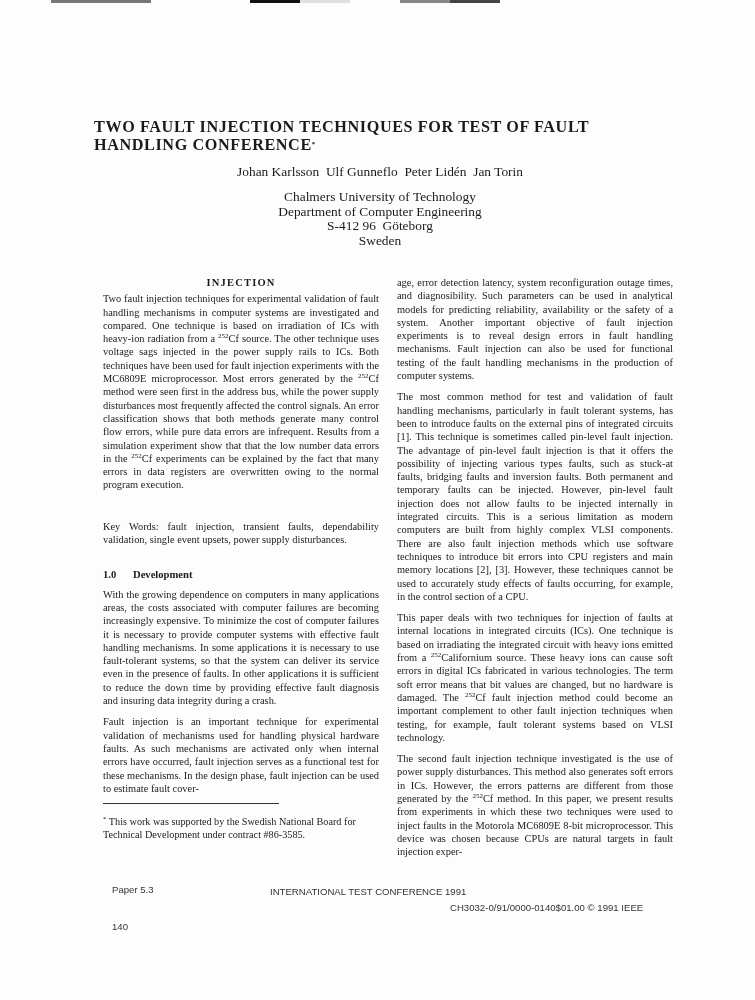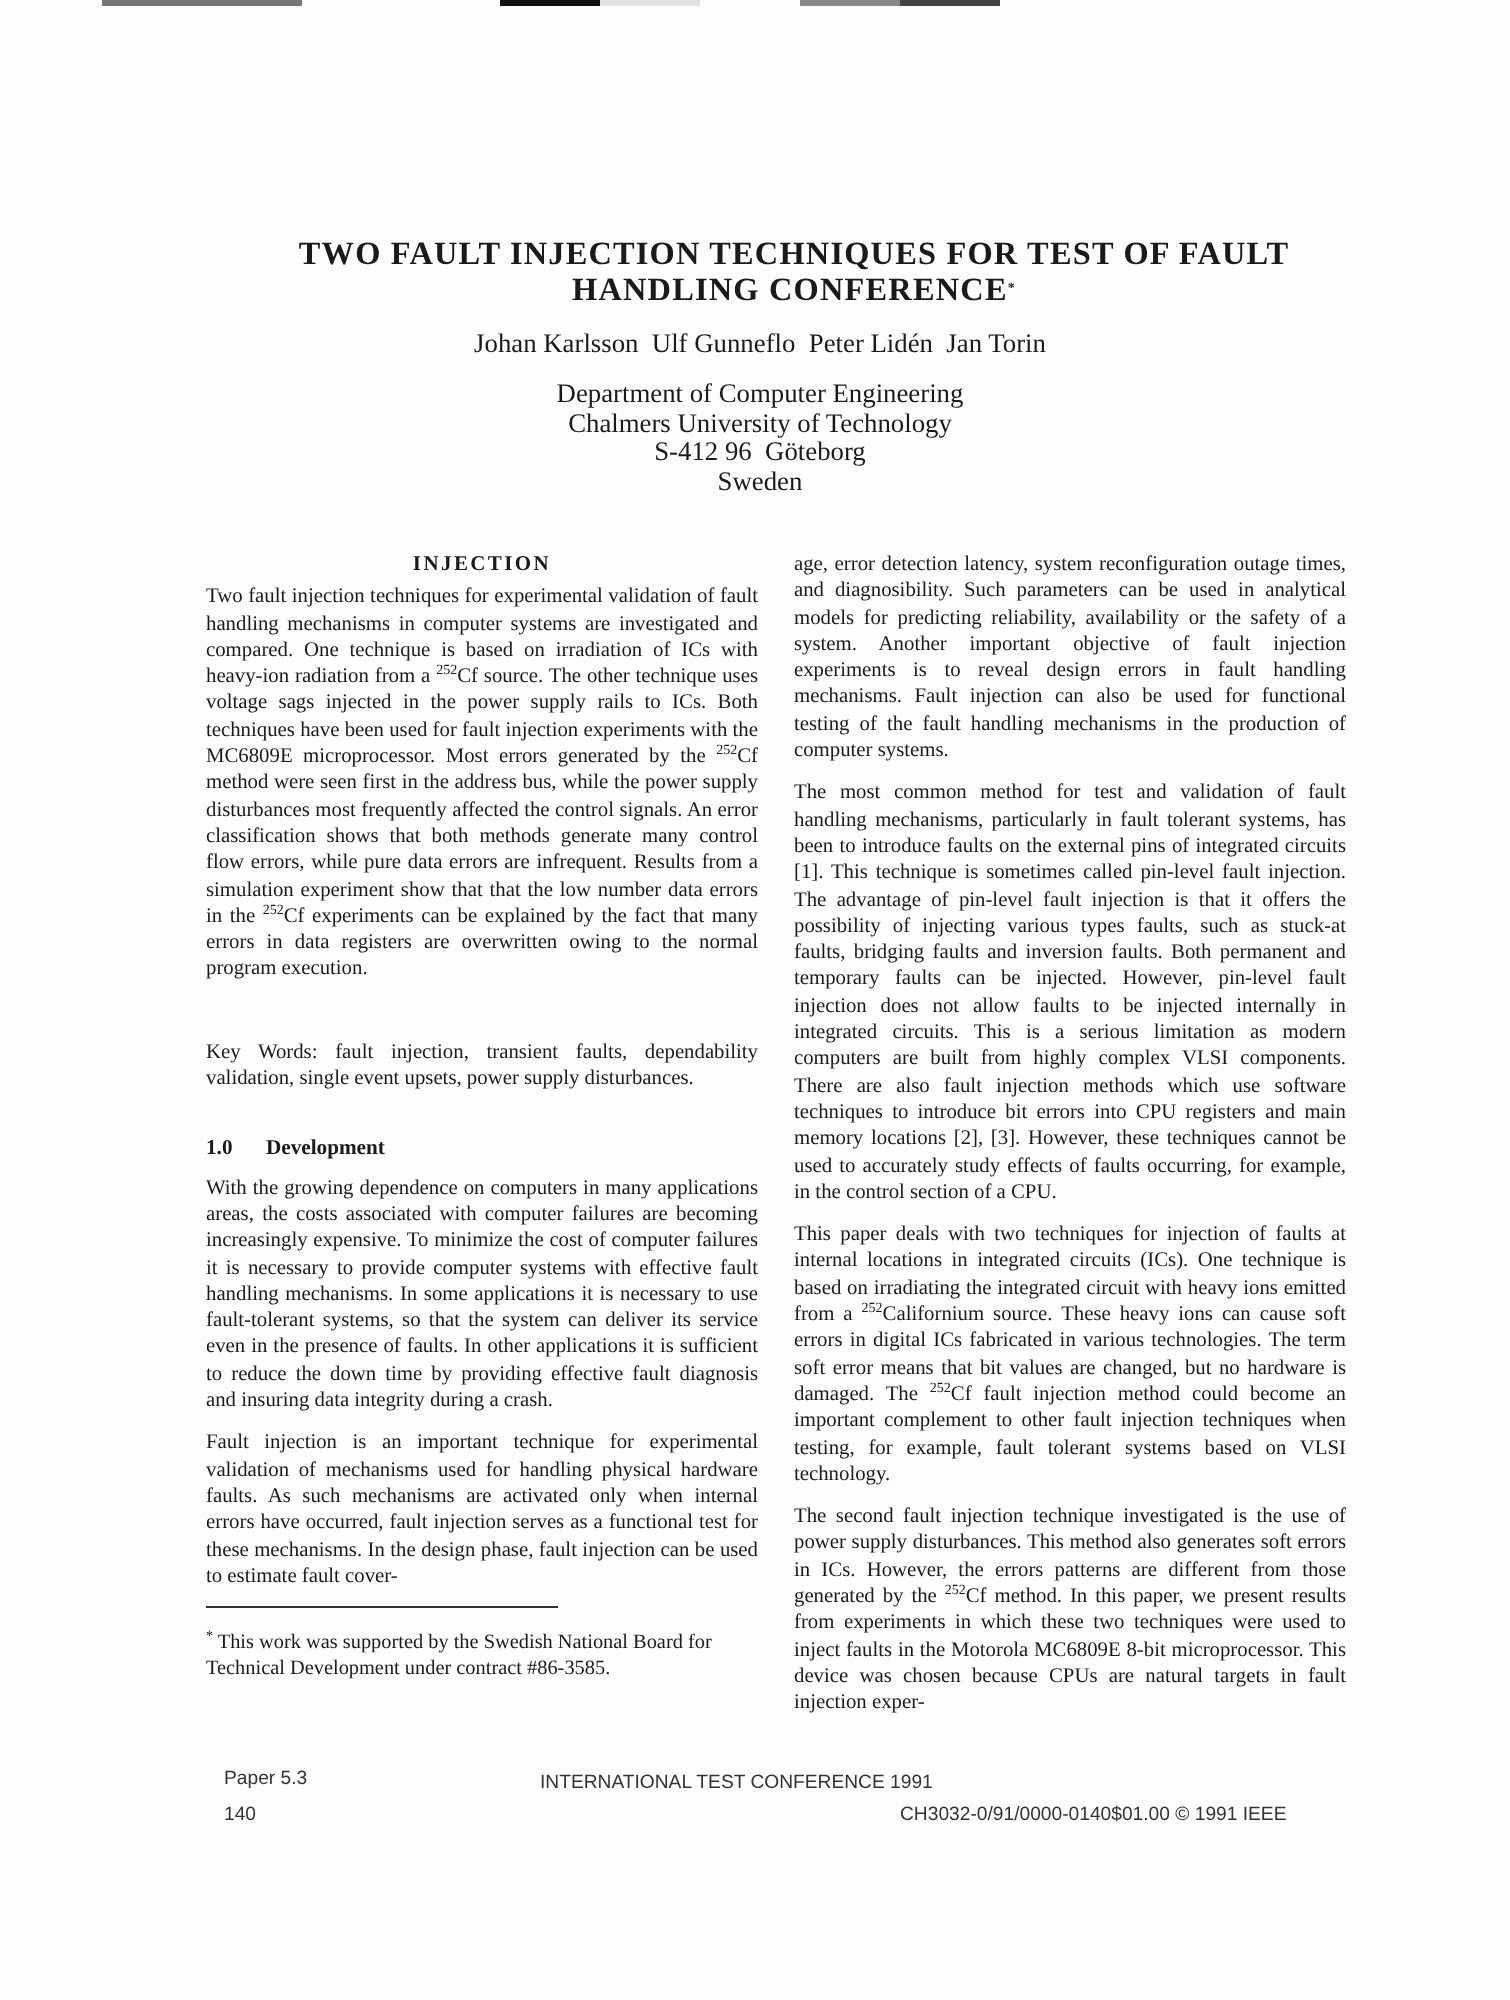--- a/index.html
+++ b/index.html
@@ -1,19 +1,19 @@
 <!DOCTYPE html>
 <html><head>
   <meta charset="utf-8">
   <style>
     html, body { margin: 0; padding: 0; background: #fdfdfd; }
     body { width: 755px; height: 1000px; position: relative; overflow: hidden;
            font-family: "Liberation Serif", "DejaVu Serif", serif; color: #1a1a1a; }
     .topline { position: absolute; top: 0; height: 3px; }
-    .title { position: absolute; left: 117px; width: 560px; top: 118px; text-align: center;
+    .title { position: absolute; left: 94px; width: 560px; top: 118px; 
              font-weight: bold; font-size: 16.2px; letter-spacing: 0.6px; line-height: 18px; }
     .authors { position: absolute; left: 100px; width: 560px; top: 164px; text-align: center; font-size: 13.4px; }
     .affil { position: absolute; left: 100px; width: 560px; top: 190px; text-align: center; font-size: 13.4px; line-height: 14.5px; }
     .col { position: absolute; width: 276px; font-size: 10.4px; line-height: 13.3px; text-align: justify; }
     .col-left { left: 103px; top: 276px; }
     .col-right { left: 397px; top: 276px; }
     .abstract-head { text-align: center; font-weight: bold; font-size: 10.5px; letter-spacing: 1.2px; margin-bottom: 3px; }
     p { margin: 0 0 8px 0; }
     .sec-head { font-weight: bold; font-size: 10.6px; margin: 22px 0 6px 0; }
     .sec-head .num { display: inline-block; width: 30px; }
@@ -32,22 +32,22 @@
 <div class="topline" style="left:450px;width:50px;background:#444;"></div>
 
 <div class="title">
   <div>TWO FAULT INJECTION TECHNIQUES FOR TEST OF FAULT</div>
   <div><span>HANDLING CONFERENCE</span><sup>*</sup></div>
 </div>
 
 <div class="authors" style="white-space:pre;">Johan Karlsson  Ulf Gunneflo  Peter Lidén  Jan Torin</div>
 
 <div class="affil">
+  <div>Chalmers University of Technology</div>
   <div>Department of Computer Engineering</div>
-  <div>Chalmers University of Technology</div>
   <div style="white-space:pre;">S-412 96  Göteborg</div>
   <div>Sweden</div>
 </div>
 
 <div class="col col-left">
   <div class="abstract-head">INJECTION</div>
   <p><span>Two fault injection techniques for experimental validation of fault handling mechanisms in computer systems are investigated and compared. One technique is based on irradiation of ICs with heavy-ion radiation from a </span><sup>252</sup><span>Cf source. The other technique uses voltage sags injected in the power supply rails to ICs. Both techniques have been used for fault injection experiments with the MC6809E microprocessor. Most errors generated by the </span><sup>252</sup><span>Cf method were seen first in the address bus, while the power supply disturbances most frequently affected the control signals. An error classification shows that both methods generate many control flow errors, while pure data errors are infrequent. Results from a simulation experiment show that that the low number data errors in the </span><sup>252</sup><span>Cf experiments can be explained by the fact that many errors in data registers are overwritten owing to the normal program execution.</span></p>
   <p style="margin-top:28px;">Key Words: fault injection, transient faults, dependability validation, single event upsets, power supply disturbances.</p>
 
   <div class="sec-head"><span class="num">1.0</span><span>Development</span></div>
@@ -59,15 +59,15 @@
 </div>
 
 <div class="col col-right">
   <p>age, error detection latency, system reconfiguration outage times, and diagnosibility. Such parameters can be used in analytical models for predicting reliability, availability or the safety of a system. Another important objective of fault injection experiments is to reveal design errors in fault handling mechanisms. Fault injection can also be used for functional testing of the fault handling mechanisms in the production of computer systems.</p>
   <p>The most common method for test and validation of fault handling mechanisms, particularly in fault tolerant systems, has been to introduce faults on the external pins of integrated circuits [1]. This technique is sometimes called pin-level fault injection. The advantage of pin-level fault injection is that it offers the possibility of injecting various types faults, such as stuck-at faults, bridging faults and inversion faults. Both permanent and temporary faults can be injected. However, pin-level fault injection does not allow faults to be injected internally in integrated circuits. This is a serious limitation as modern computers are built from highly complex VLSI components. There are also fault injection methods which use software techniques to introduce bit errors into CPU registers and main memory locations [2], [3]. However, these techniques cannot be used to accurately study effects of faults occurring, for example, in the control section of a CPU.</p>
   <p><span>This paper deals with two techniques for injection of faults at internal locations in integrated circuits (ICs). One technique is based on irradiating the integrated circuit with heavy ions emitted from a </span><sup>252</sup><span>Californium source. These heavy ions can cause soft errors in digital ICs fabricated in various technologies. The term soft error means that bit values are changed, but no hardware is damaged. The </span><sup>252</sup><span>Cf fault injection method could become an important complement to other fault injection techniques when testing, for example, fault tolerant systems based on VLSI technology.</span></p>
   <p><span>The second fault injection technique investigated is the use of power supply disturbances. This method also generates soft errors in ICs. However, the errors patterns are different from those generated by the </span><sup>252</sup><span>Cf method. In this paper, we present results from experiments in which these two techniques were used to inject faults in the Motorola MC6809E 8-bit microprocessor. This device was chosen because CPUs are natural targets in fault injection exper-</span></p>
 </div>
 
 <div class="footer" style="left:112px;top:884px;">Paper 5.3</div>
-<div class="footer" style="left:112px;top:902px;">140</div>
+<div class="footer" style="left:112px;top:921px;">140</div>
 <div class="footer" style="left:270px;top:886px;">INTERNATIONAL TEST CONFERENCE 1991</div>
 <div class="footer" style="left:450px;top:902px;">CH3032-0/91/0000-0140$01.00 © 1991 IEEE</div>
 
 </body></html>

